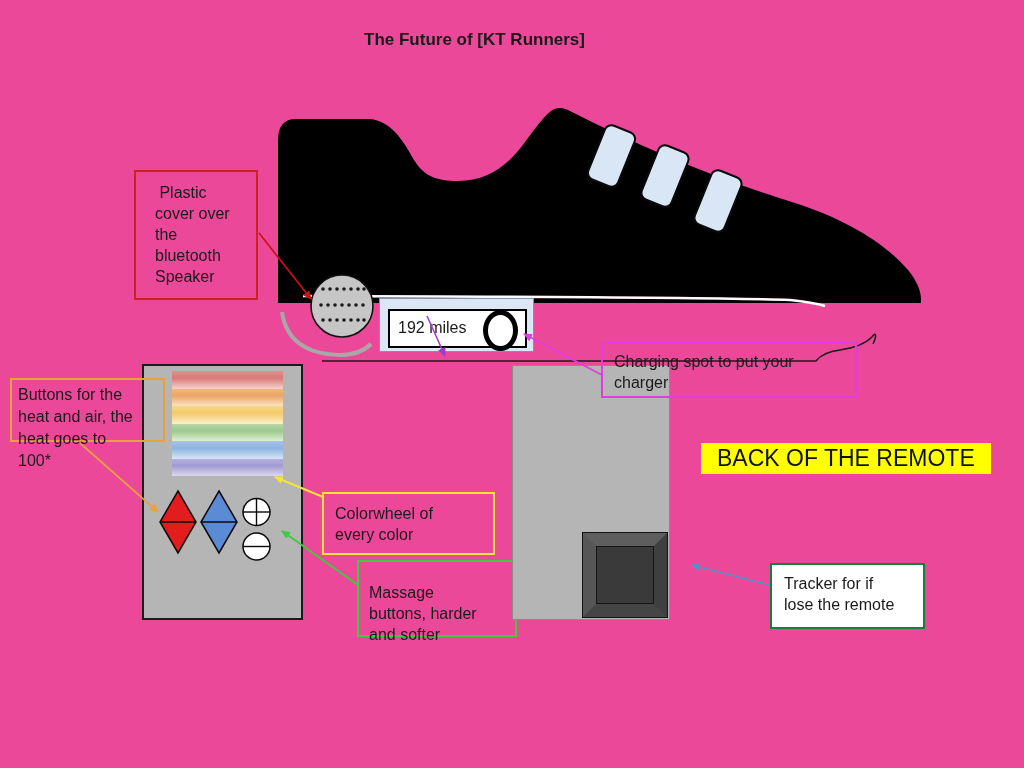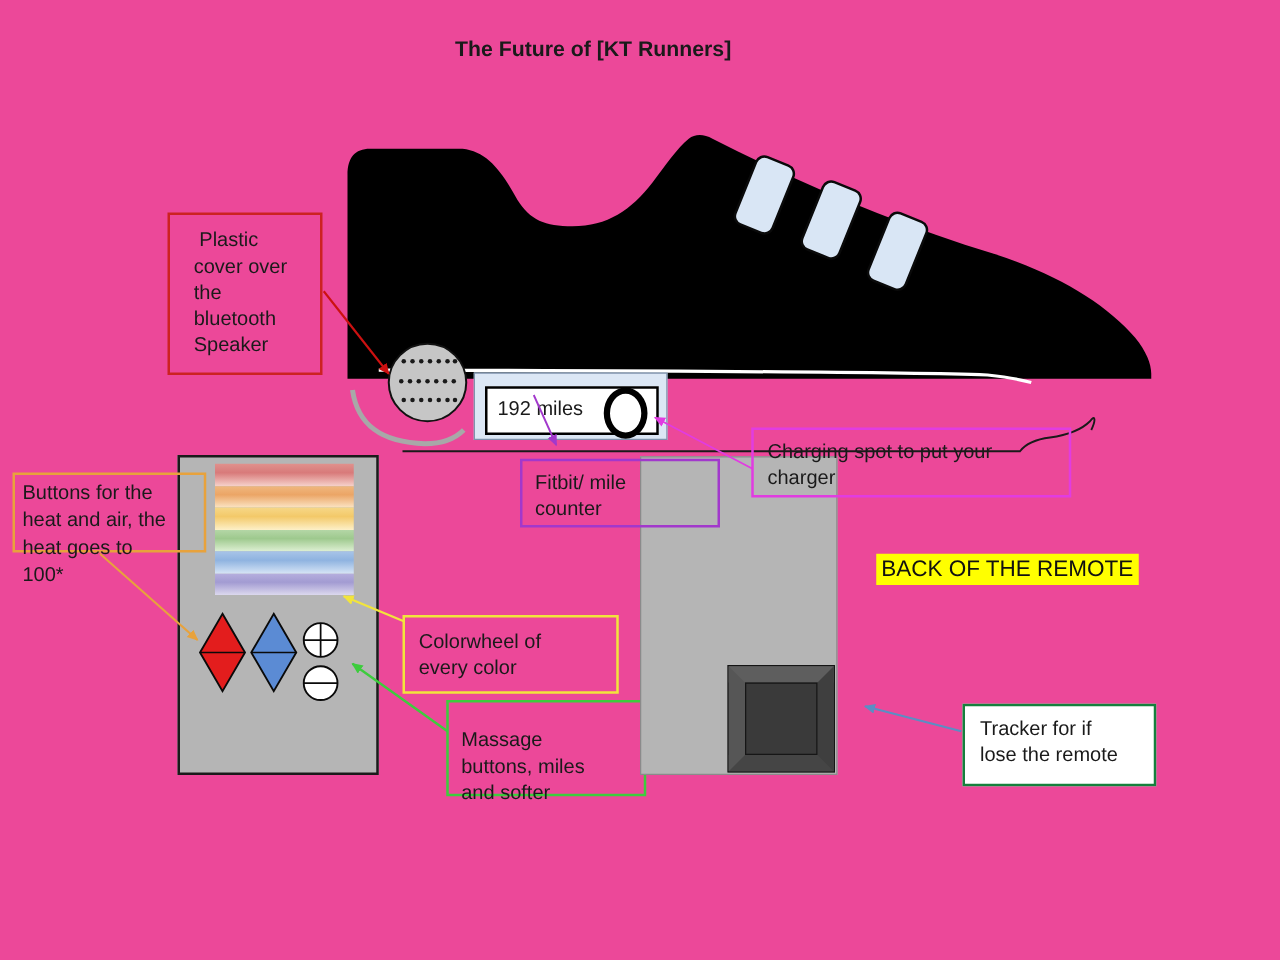--- a/index.html
+++ b/index.html
@@ -33,21 +33,21 @@
   .note div{white-space:pre;}
   .box-plastic {left:134px;top:170px;width:124px;height:130px;border:2px solid #cc2222;padding:10px 0 0 19px;}
   .box-fitbit  {left:416px;top:367px;width:160px;height:55px;border:2px solid #a238cc;padding:7px 0 0 10px;}
   .box-charging{left:601px;top:342px;width:256px;height:56px;border:2px solid #e13ce1;padding:7px 0 0 11px;}
   .box-heat    {left:10px;top:378px;width:155px;height:64px;border:2px solid #e8a23c;}
   .heat-text   {left:18px;top:384px;z-index:7;font-size:16px;line-height:22px;}
   .heat-text div{white-space:pre;}
   .box-colorwheel{left:322px;top:492px;width:173px;height:63px;border:2px solid #f2e43c;padding:9px 0 0 11px;}
   .box-massage {left:357px;top:560px;width:160px;height:77px;border:2px solid #3dcc3d;padding:20px 0 0 10px;z-index:2;}
   .box-tracker {left:770px;top:563px;width:155px;height:66px;border:2px solid #15803d;background:#fff;padding:8px 0 0 12px;}
-  .back-heading{left:701px;top:443px;font-size:18px;padding:2px 4px;z-index:5;color:#111;}
+  .back-heading{left:701px;top:443px;font-size:23px;padding:2px 16px;z-index:5;color:#111;}
   .z1{z-index:1}.z4{z-index:4}.z6{z-index:6}
 </style>
 </head>
 <body>
 
 <div id="canvas">
 
   <div class="abs" id="page-title">The Future of [KT Runners]</div>
 
   <svg class="z1" width="1024" height="768" viewBox="0 0 1024 768">
@@ -137,42 +137,38 @@
   </div>
   <div class="abs back-heading" style="background:#ffff00;">BACK OF THE REMOTE</div>
 
   <div class="abs note box-plastic">
     <div> Plastic</div>
     <div>cover over</div>
     <div>the</div>
     <div>bluetooth</div>
     <div>Speaker</div>
   </div>
-  <div class="abs note box-fitbit">
-    <div>Fitbit/ mile</div>
-    <div>counter</div>
-  </div>
   <div class="abs note box-charging">
     <div>Charging spot to put your</div>
     <div>charger</div>
   </div>
   <div class="abs note box-heat"></div>
   <div class="abs heat-text">
     <div>Buttons for the</div>
     <div>heat and air, the</div>
     <div>heat goes to</div>
     <div>100*</div>
   </div>
   <div class="abs note box-colorwheel">
     <div>Colorwheel of</div>
     <div>every color</div>
   </div>
   <div class="abs note box-massage">
     <div>Massage</div>
-    <div>buttons, miles</div>
+    <div>buttons, harder</div>
     <div>and softer</div>
   </div>
   <div class="abs note box-tracker">
     <div>Tracker for if</div>
     <div>lose the remote</div>
   </div>
 
   <svg class="z6" width="1024" height="768" viewBox="0 0 1024 768">
     <defs>
       <marker id="ah-red" markerUnits="userSpaceOnUse" markerWidth="10" markerHeight="9" refX="8" refY="4" orient="auto">

